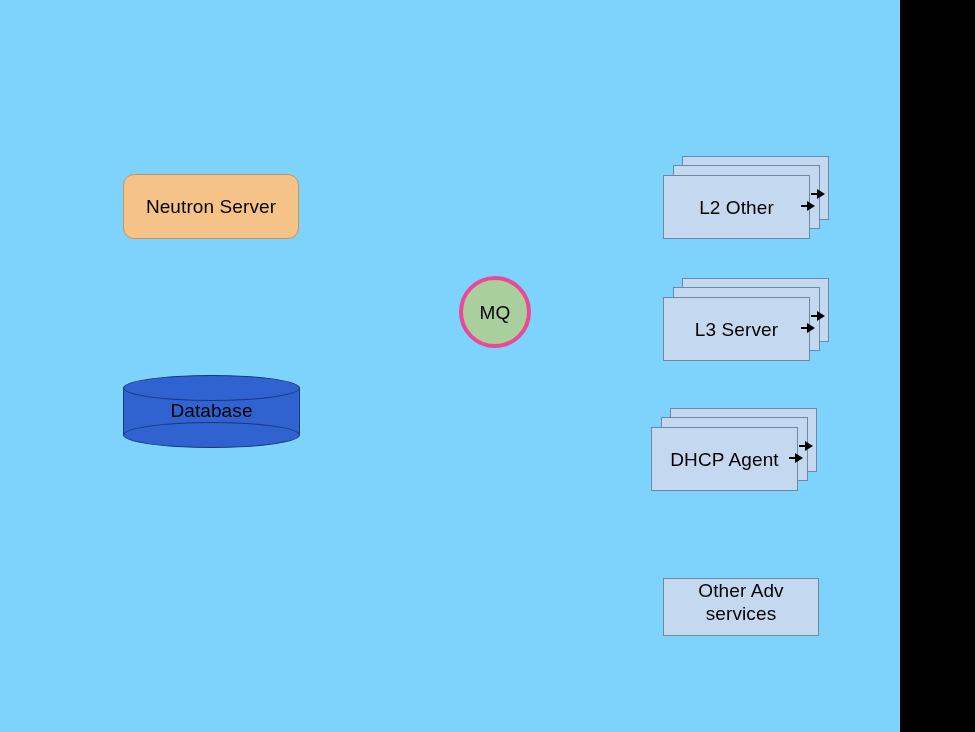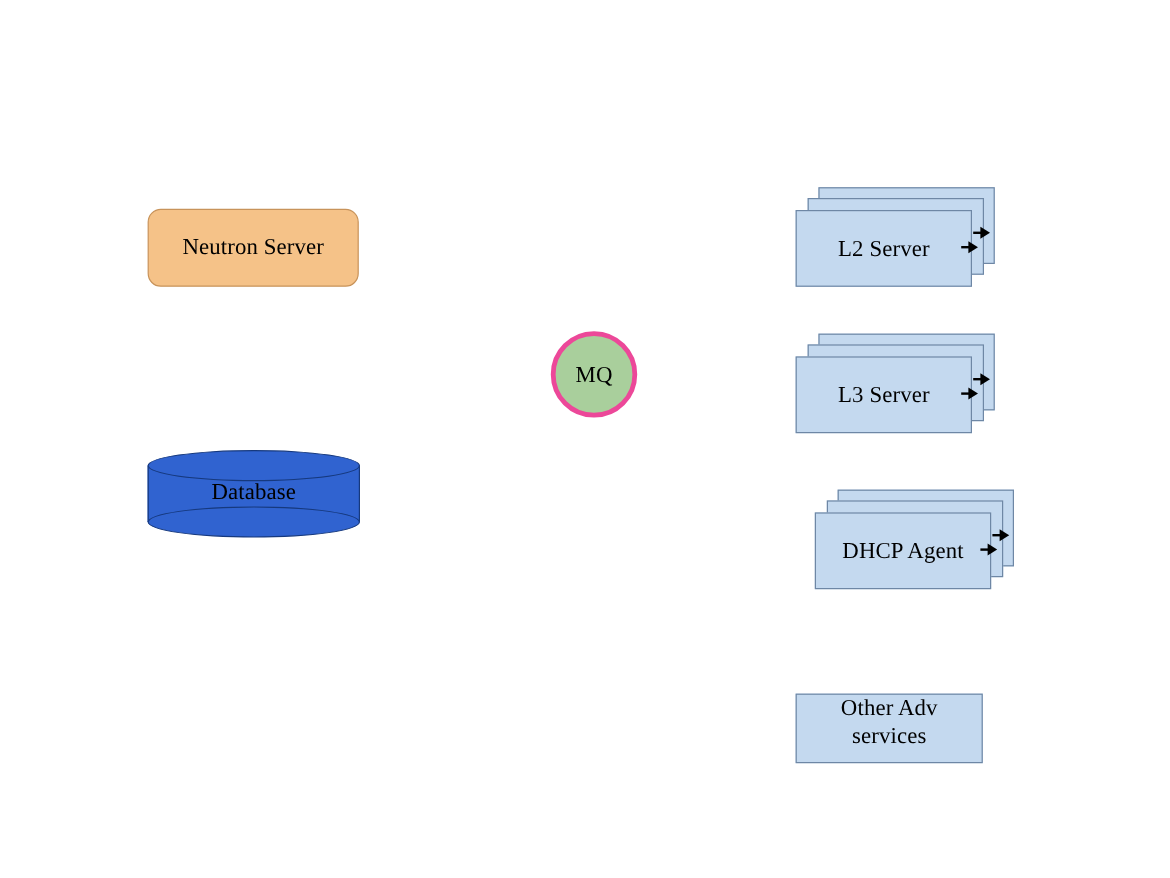--- a/index.html
+++ b/index.html
@@ -8,25 +8,24 @@
     padding: 0;
     background: #000000;
   }
   body {
     font-family: "Liberation Sans", sans-serif;
     -webkit-font-smoothing: antialiased;
   }
 
   #canvas {
     position: relative;
-    width: 975px;
+    width: 900px;
     height: 732px;
-    background: #ffffff;
+    background: #7dd3fc;
     overflow: hidden;
-    font-family: Liberation Serif, serif;
   }
 
   
   .node-label {
     position: absolute;
     left: 0;
     right: 0;
     text-align: center;
     color: #000000;
     font-size: 19px;
@@ -201,41 +200,41 @@
   </div>
 
   <div class="mq">
     <div class="node-label">MQ</div>
   </div>
 
   <div class="agent-stack" style="left:663px; top:156px;">
     <div class="layer back"></div>
     <div class="layer mid"></div>
     <div class="layer front">
-      <div class="node-label">L2 Server</div>
+      <div class="node-label">L2 Other</div>
     </div>
     <div class="stack-tick upper"></div>
     <div class="stack-arrow upper"></div>
     <div class="stack-tick lower"></div>
     <div class="stack-arrow lower"></div>
   </div>
 
   <div class="agent-stack" style="left:663px; top:278px;">
     <div class="layer back"></div>
     <div class="layer mid"></div>
     <div class="layer front">
       <div class="node-label">L3 Server</div>
     </div>
     <div class="stack-tick upper"></div>
     <div class="stack-arrow upper"></div>
     <div class="stack-tick lower"></div>
     <div class="stack-arrow lower"></div>
   </div>
 
-  <div class="agent-stack" style="left:679px; top:408px;padding-left:15px;">
+  <div class="agent-stack" style="left:651px; top:408px;padding-left:15px;">
     <div class="layer back"></div>
     <div class="layer mid"></div>
     <div class="layer front">
       <div class="node-label">DHCP Agent</div>
     </div>
     <div class="stack-tick upper"></div>
     <div class="stack-arrow upper"></div>
     <div class="stack-tick lower"></div>
     <div class="stack-arrow lower"></div>
   </div>

